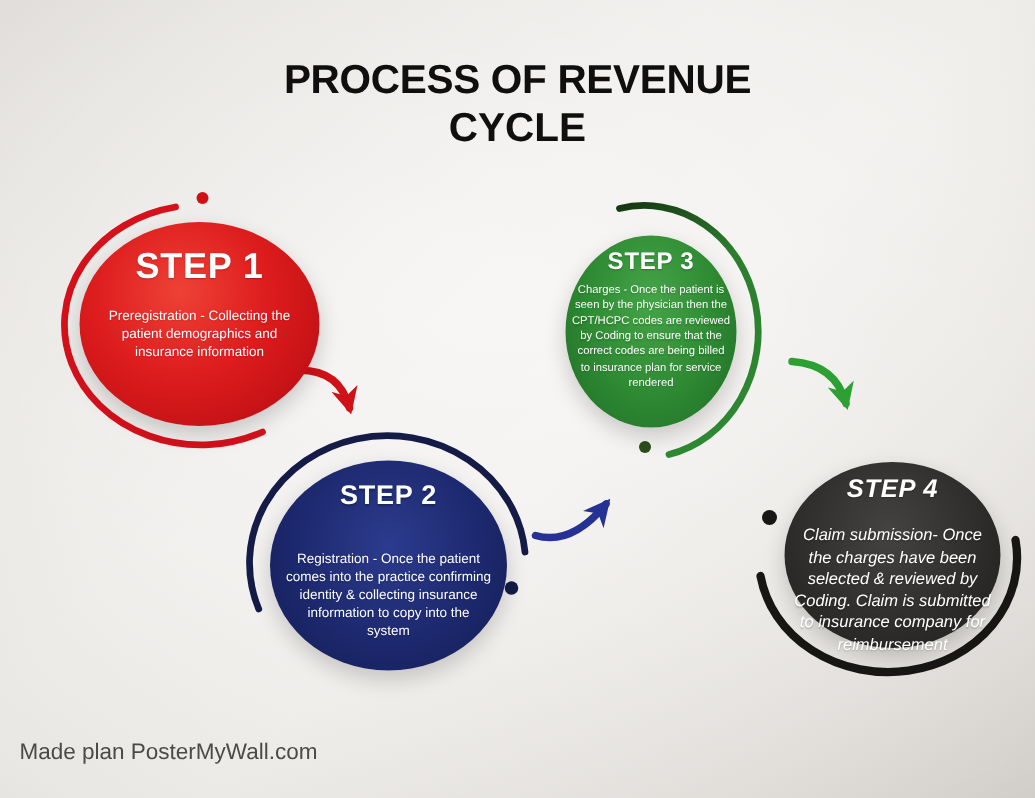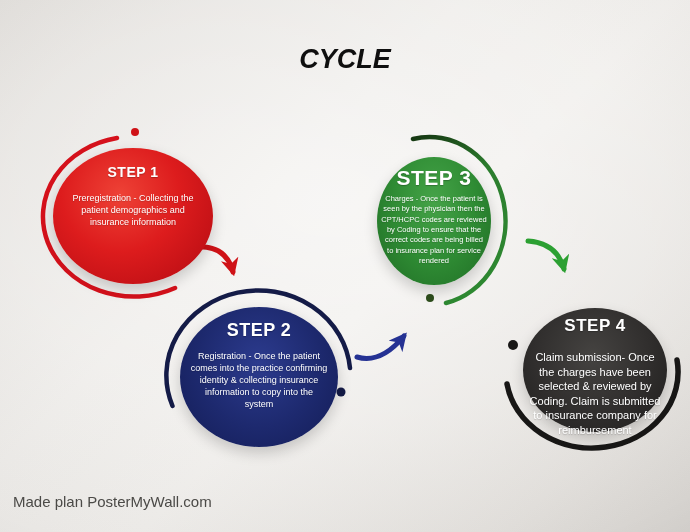--- a/index.html
+++ b/index.html
@@ -31,25 +31,24 @@
     color: #1d1d1d;
   }
   .title-main {
     margin-top: 7px;
     font-size: 27px;
     font-weight: 800;
     letter-spacing: -0.2px;
     color: #0f0f0f;
   }
   .title-main2 {
-    margin-top: 13px;
+    margin-top: 1px;
     font-size: 27px;
     font-weight: 800;
     color: #0f0f0f;
-    font-style: italic;
   }
 
   
   .decor {
     position: absolute;
     inset: 0;
   }
 
   
   .step {
@@ -73,61 +72,63 @@
     font-weight: 400;
     line-height: 1.32;
     text-shadow: 0 1px 1px rgba(0,0,0,0.18);
   }
 
   .step-1 {
     left: 53px; top: 148px; width: 160px; height: 136px;
     padding-top: 16px; box-sizing: border-box;
     background: radial-gradient(ellipse at 42% 34%, #ee4236 0%, #dd1c1d 45%, #c31116 78%, #aa0d11 100%);
   }
-  .step-1 h2 { font-size: 14px; }
+  .step-1 h2 { font-size: 24px; }
   .step-1 p { font-size: 9px; max-width: 128px; margin-top: 13px; }
 
   .step-2 {
     left: 180px; top: 307px; width: 158px; height: 140px;
     padding-top: 13px; box-sizing: border-box;
     background: radial-gradient(ellipse at 50% 40%, #2c3b8e 0%, #1d296e 55%, #131c55 100%);
   }
   .step-2 h2 { font-size: 18px; text-align: right; }
-  .step-2 p { font-size: 9px; max-width: 138px; margin-top: 10px; }
+  .step-2 p { font-size: 9px; max-width: 138px; margin-top: 26px; }
 
   .step-3 {
     left: 377px; top: 157px; width: 114px; height: 128px;
     padding-top: 9px; box-sizing: border-box;
     background: radial-gradient(ellipse at 50% 34%, #45a348 0%, #2f8c34 50%, #1f6b24 100%);
   }
-  .step-3 h2 { font-size: 21px; }
+  .step-3 h2 { font-size: 16px; }
   .step-3 p { font-size: 7.5px; max-width: 106px; margin-top: 4px; line-height: 1.38; }
 
   .step-4 {
     left: 523px; top: 308px; width: 144px; height: 124px;
     padding-top: 8px; box-sizing: border-box;
     background: radial-gradient(ellipse at 48% 38%, #454341 0%, #302e2d 55%, #1d1c1b 100%);
+    font-style: italic;
   }
   .step-4 h2 { font-size: 17px; }
   .step-4 p { font-size: 11px; max-width: 132px; margin-top: 14px; }
 
   
   .footer-credit {
     position: absolute;
     left: 13px; top: 493px;
     font-size: 15px;
     color: #4b4a47;
   }
 </style>
 </head>
 <body>
 
 <div class="poster">
 
   <div class="title-block">
+    <div class="title-main">PROCESS OF REVENUE</div>
     <div class="title-main2">CYCLE</div>
   </div>
 
   <svg class="decor" width="690" height="532" viewBox="0 0 690 532">
     <defs>
       <linearGradient id="greenArc" x1="413" y1="130" x2="510" y2="300" gradientUnits="userSpaceOnUse">
         <stop offset="0" stop-color="#13300f"></stop>
         <stop offset="0.35" stop-color="#2c7d2e"></stop>
         <stop offset="1" stop-color="#2f8c33"></stop>
       </linearGradient>

